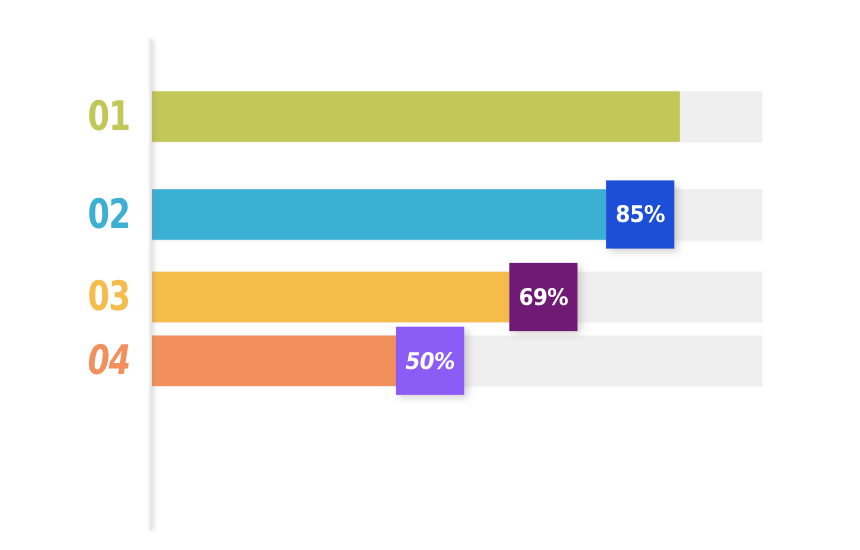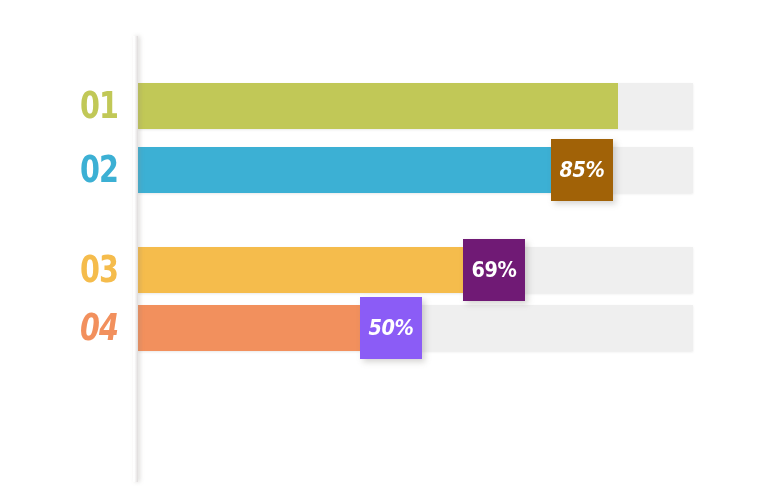--- a/index.html
+++ b/index.html
@@ -109,25 +109,25 @@
 <div id="chart-canvas">
 
   <div id="axis-line"></div>
 
   <div class="bar-row" style="top:75px;">
     <div class="row-label" style="color:#c1c857;">01</div>
     <div class="track" style="width:555px;"></div>
     <div class="bar-fill" style="width:480px; background:#c1c857;"></div>
   </div>
 
-  <div class="bar-row" style="top:139px;">
+  <div class="bar-row" style="top:164px;">
     <div class="row-label" style="color:#3cb0d4;">02</div>
     <div class="track" style="width:555px;"></div>
     <div class="bar-fill" style="width:413px; background:#3cb0d4;"></div>
-    <div class="badge" style="left:551px; background:#a16207;font-style:italic;">
+    <div class="badge" style="left:551px; background:#1d4ed8;">
       <span class="badge-text">85%</span>
     </div>
   </div>
 
   <div class="bar-row" style="top:239px;">
     <div class="row-label" style="color:#f5bc4c;">03</div>
     <div class="track" style="width:555px;"></div>
     <div class="bar-fill" style="width:325px; background:#f5bc4c;"></div>
     <div class="badge" style="left:463px; background:#701a75;">
       <span class="badge-text">69%</span>

